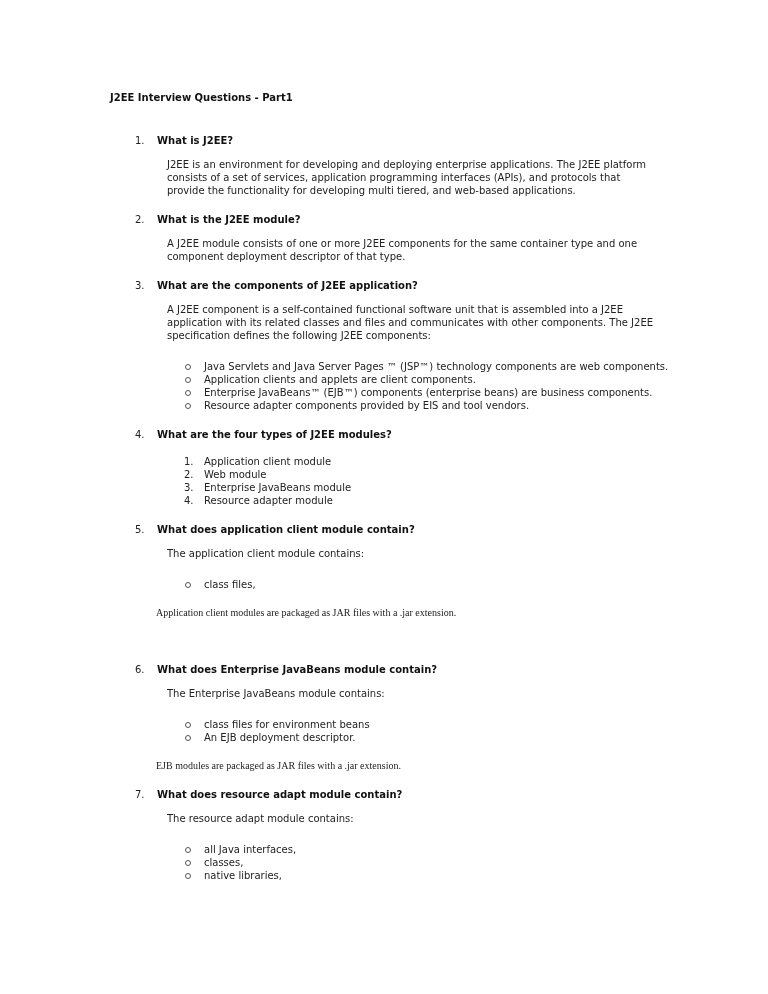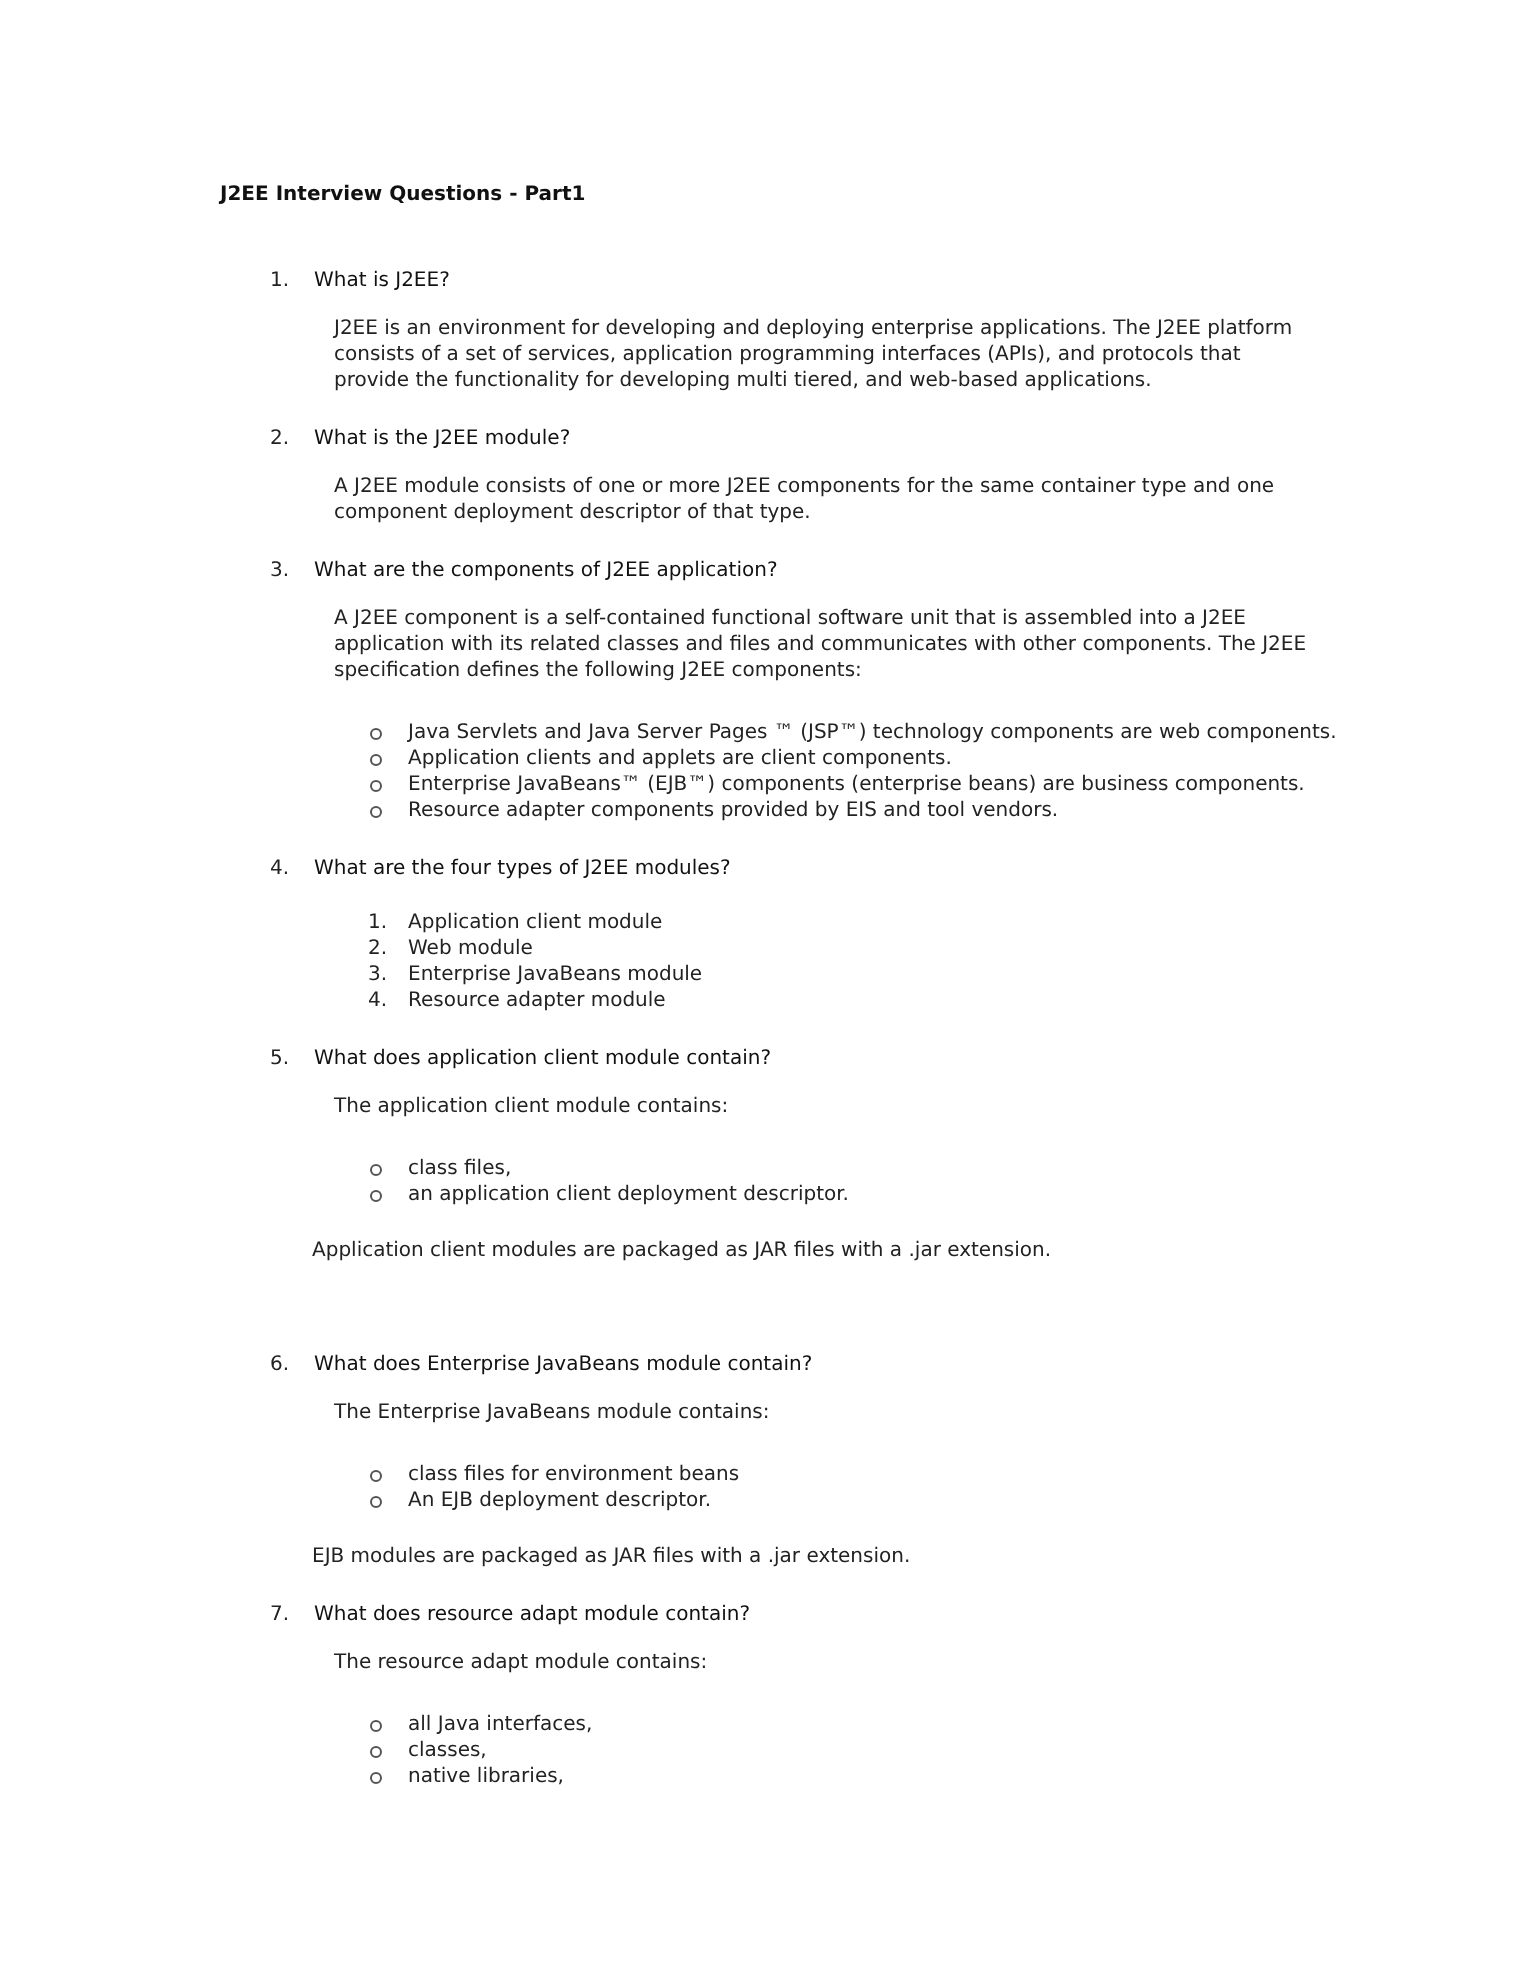--- a/index.html
+++ b/index.html
@@ -37,29 +37,30 @@
     margin-top: 16px;
     color: #111111;
   }
   .q-num {
     flex: none;
     width: 22px;
     font-weight: normal;
     color: #222222;
   }
   .q-title {
-    font-weight: normal;
+    font-weight: bold;
   }
   .para {
     margin: 11px 0 0 32px;
     max-width: 492px;
   }
   .closing {
     margin: 15px 0 0 21px;
     max-width: 505px;
+    font-family: Liberation Serif, serif;
   }
   .blist { margin: 18px 0 0 49px; }
   .nlist { margin: 14px 0 0 49px; }
   .list-row { display: flex; }
   .circle-marker {
     flex: none;
     width: 20px;
     position: relative;
   }
   .circle-marker::after {
@@ -167,24 +168,20 @@
       <span class="q-num">5.</span>
       <span class="q-title">What does application client module contain?</span>
     </div>
     <div class="q-body">
           <div class="para">The application client module contains:</div>
           <div class="blist">
             <div class="list-row">
               <span class="circle-marker"></span>
               <span class="list-text">class files,</span>
             </div>
-            <div class="list-row">
-              <span class="circle-marker"></span>
-              <span class="list-text">an application client deployment descriptor.</span>
-            </div>
           </div>
           <div class="closing">Application client modules are packaged as JAR files with a .jar extension.</div>
           <div class="spacer"></div>
         </div>
   </div>
 
   <div class="question">
     <div class="q-head">
       <span class="q-num">6.</span>
       <span class="q-title">What does Enterprise JavaBeans module contain?</span>

